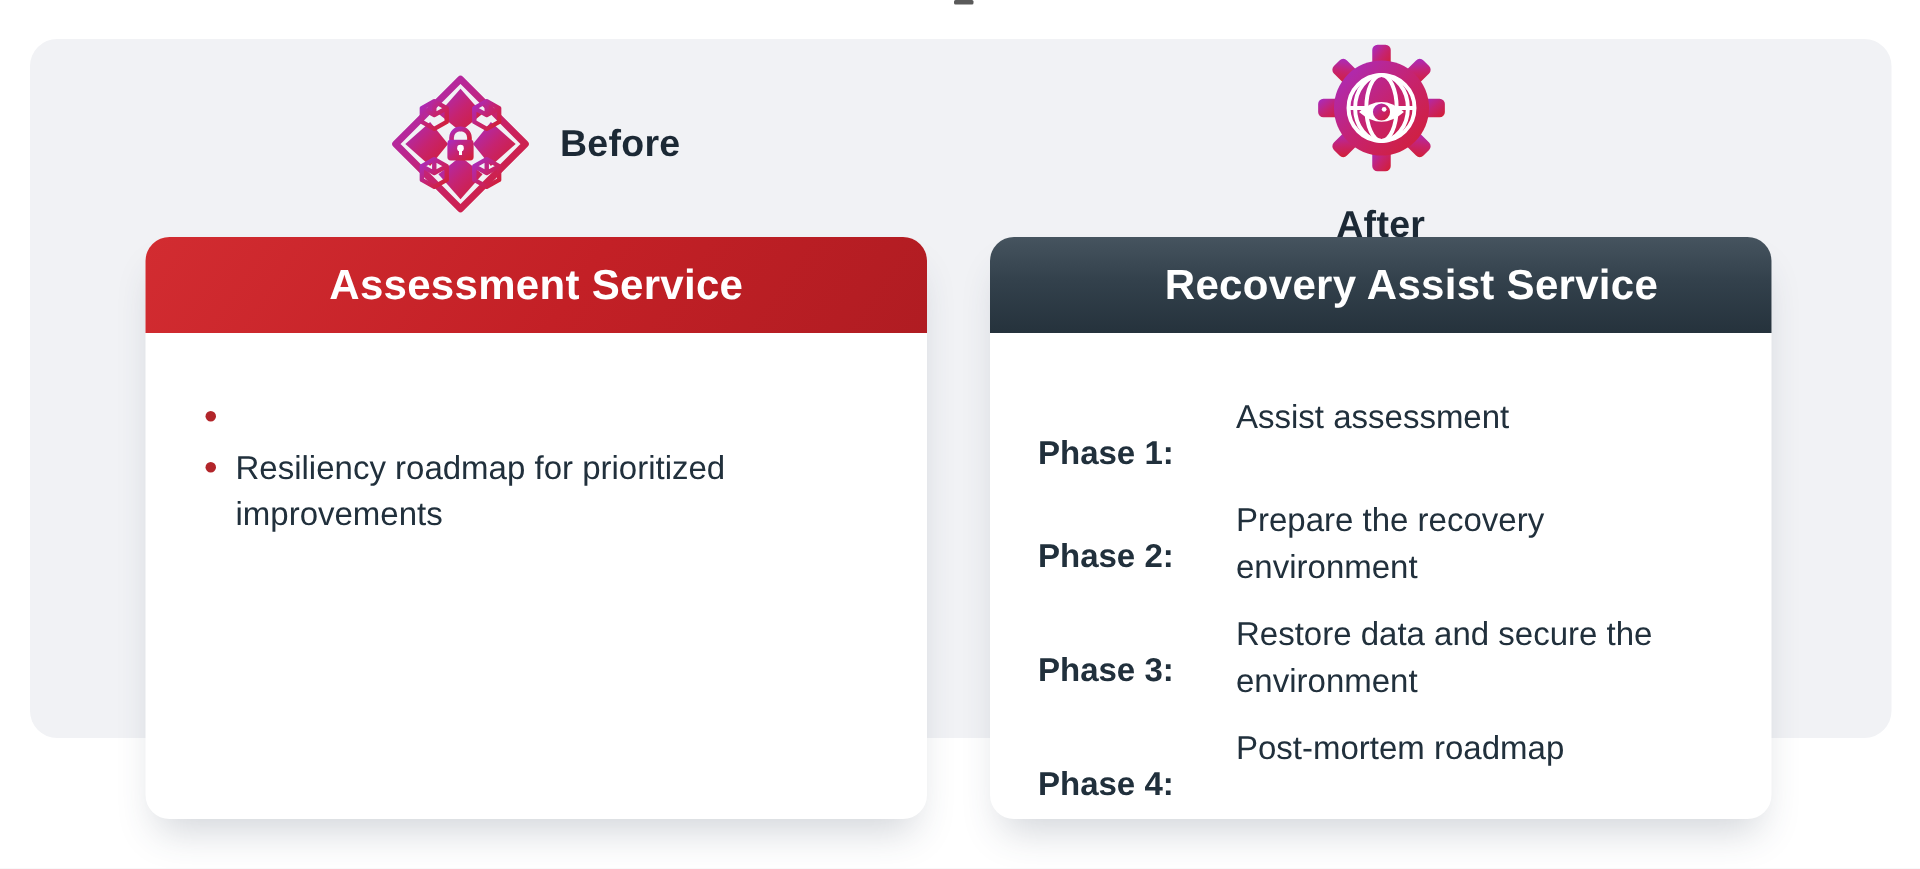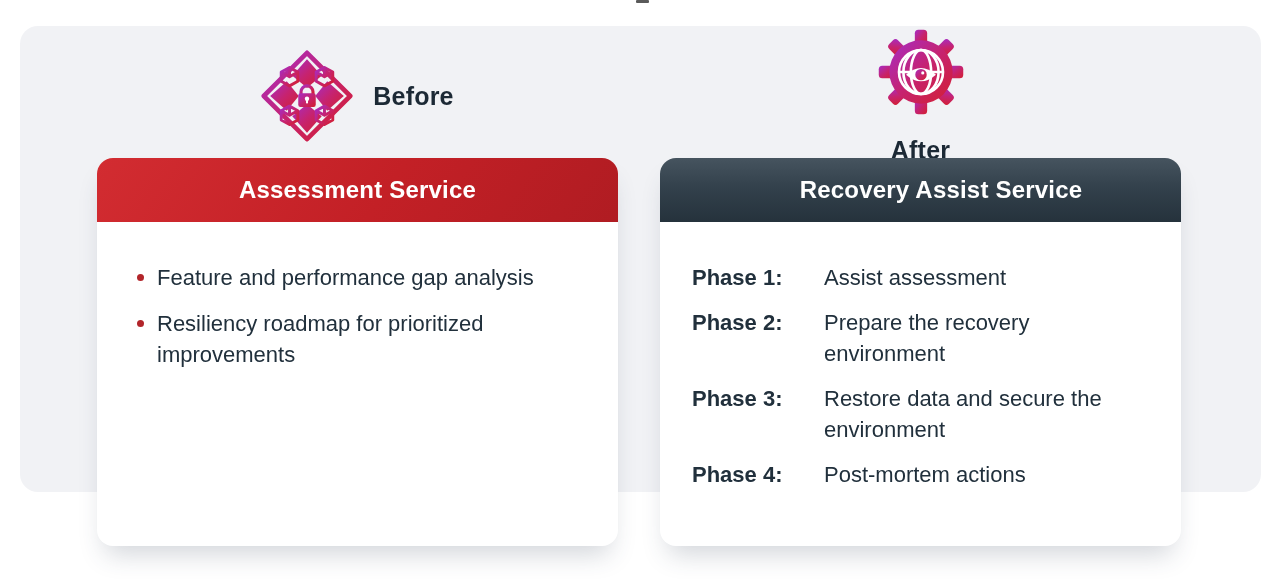--- a/index.html
+++ b/index.html
@@ -31,35 +31,35 @@
   .card {
     position: absolute; top: 158px; width: 521px; height: 388px;
     background: #ffffff; border-radius: 16px;
     box-shadow: 0 16px 26px -8px rgba(50, 65, 85, 0.22);
   }
   .card.left  { left: 97px; }
   .card.right { left: 660px; }
   .card-header {
     height: 64px; border-radius: 16px 16px 0 0;
     display: flex; align-items: center; justify-content: center;
-    color: #ffffff; font-size: 24px; font-weight: 700; letter-spacing: 0.2px;
+    color: #ffffff; font-size: 28px; font-weight: 700; letter-spacing: 0.2px;
   }
   .card-header.red  { background: linear-gradient(125deg, #d22c31 0%, #c32026 55%, #b01c22 100%); }
   .card-header.dark { background: linear-gradient(180deg, #46545f 0%, #33414c 45%, #25323c 100%); padding-left: 41px; }
   .card-body { font-size: 22px; line-height: 31px; color: #21303c; }
   .card.left .card-body { padding: 40px 44px 0 38px; }
   .card.right .card-body { padding: 40px 18px 0 32px; }
   .bullet-row { display: flex; margin-bottom: 15px; }
   .bullet-dot {
     flex: 0 0 auto; width: 7px; height: 7px; border-radius: 50%;
     background: #b2252a; margin: 12px 13px 0 2px;
   }
   .bullet-text { max-width: 410px; }
   .phase-row { display: flex; margin-bottom: 14px; }
-  .phase-label { flex: 0 0 112px; font-weight: 700; margin-right: 20px; white-space: nowrap; }
+  .phase-label { flex: 0 0 112px; font-weight: 700; margin-right: 20px; white-space: nowrap; margin-top: 24px; }
   .phase-desc { max-width: 292px; }
 </style>
 </head>
 <body>
 
 <div class="artifact"></div>
 
 <div class="panel"></div>
 
 <div class="heading-row before">
@@ -129,21 +129,20 @@
     </svg>
   </span>
   <span class="heading-label">After</span>
 </div>
 
 <div class="card left">
   <div class="card-header red">Assessment Service</div>
   <div class="card-body">
     <div class="bullet-row">
       <span class="bullet-dot"></span>
-      <span class="bullet-text">Feature and performance gap analysis</span>
     </div>
     <div class="bullet-row">
       <span class="bullet-dot"></span>
       <span class="bullet-text">Resiliency roadmap for prioritized improvements</span>
     </div>
   </div>
 </div>
 
 <div class="card right">
   <div class="card-header dark">Recovery Assist Service</div>
@@ -155,16 +154,16 @@
     <div class="phase-row">
       <span class="phase-label">Phase 2:</span>
       <span class="phase-desc">Prepare the recovery environment</span>
     </div>
     <div class="phase-row">
       <span class="phase-label">Phase 3:</span>
       <span class="phase-desc">Restore data and secure the environment</span>
     </div>
     <div class="phase-row">
       <span class="phase-label">Phase 4:</span>
-      <span class="phase-desc">Post-mortem actions</span>
+      <span class="phase-desc">Post-mortem roadmap</span>
     </div>
   </div>
 </div>
 
 </body></html>

